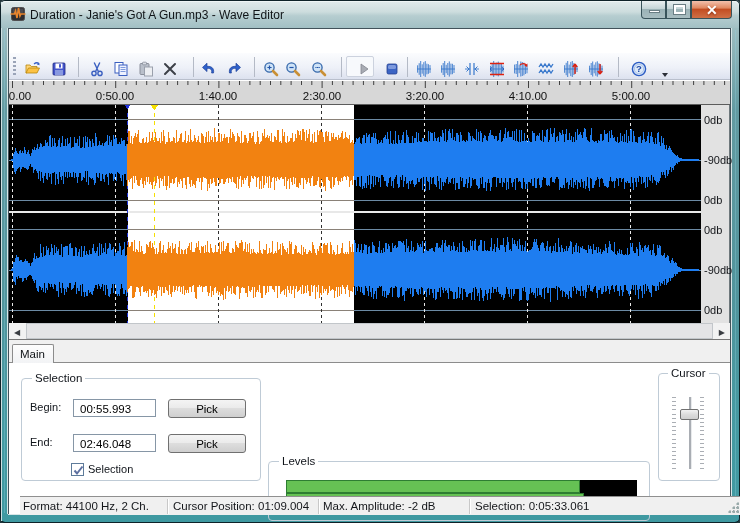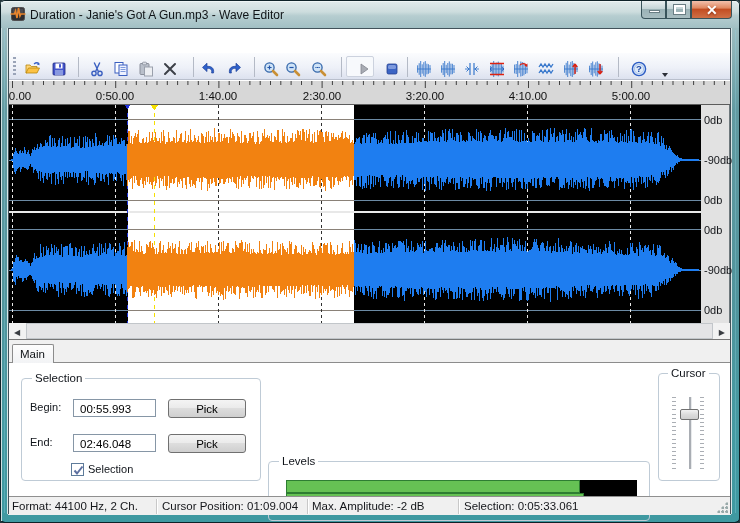--- a/index.html
+++ b/index.html
@@ -58,21 +58,21 @@
 .gbox { position:absolute; border:1px solid #bfcbd6; border-radius:4px; }
 .glabel { position:absolute; top:-7px; background:#fff; font-size:11.5px; color:#10141a; padding:0 3px; }
 .flabel { position:absolute; font-size:11px; color:#10141a; }
 .input { position:absolute; width:83px; height:18px; border:1px solid #8696a6; background:#fff;
   font-size:11.5px; color:#000; padding:3px 0 0 6px; }
 .pick { position:absolute; width:78px; height:19px; border:1px solid #707070; border-radius:3px;
   background:linear-gradient(180deg,#f4f4f4 0%,#ebebeb 45%,#dddddd 50%,#cfcfcf 100%);
   font-size:11.5px; color:#000; text-align:center; padding-top:3px; }
 .cursorbig { position:absolute; left:0; width:100%; text-align:center; top:1px;
   font-size:36px; font-weight:bold; color:#000; letter-spacing:-0.6px; }
-.statusbar { position:absolute; left:0; top:467px; width:721px; height:19px; background:#f0f0f0;
+.statusbar { position:absolute; left:11px; top:467px; width:721px; height:19px; background:#f0f0f0;
   border-top:1px solid #8f8f8f; font-size:11.5px; color:#14161a; }
 .sdiv { position:absolute; top:2px; height:15px; width:1px; background:#c8c8c8; box-shadow:1px 0 0 #fff; }
 .stext { position:absolute; top:3px; }
 .sgrip { position:absolute; right:2px; bottom:2px; width:12px; height:12px;
   background-image:radial-gradient(circle at 70% 70%, #9aa 0, #9aa 35%, transparent 40%);
   background-size:4px 4px; clip-path:polygon(100% 0, 100% 100%, 0 100%); }
 .vtick { position:absolute; width:4px; height:1px; background:#aaaeb4; }
 .check { position:absolute; width:13px; height:13px; border:1px solid #5e7b9a; background:#fff; }
 .check svg { position:absolute; left:0px; top:0px; }
 </style></head>

